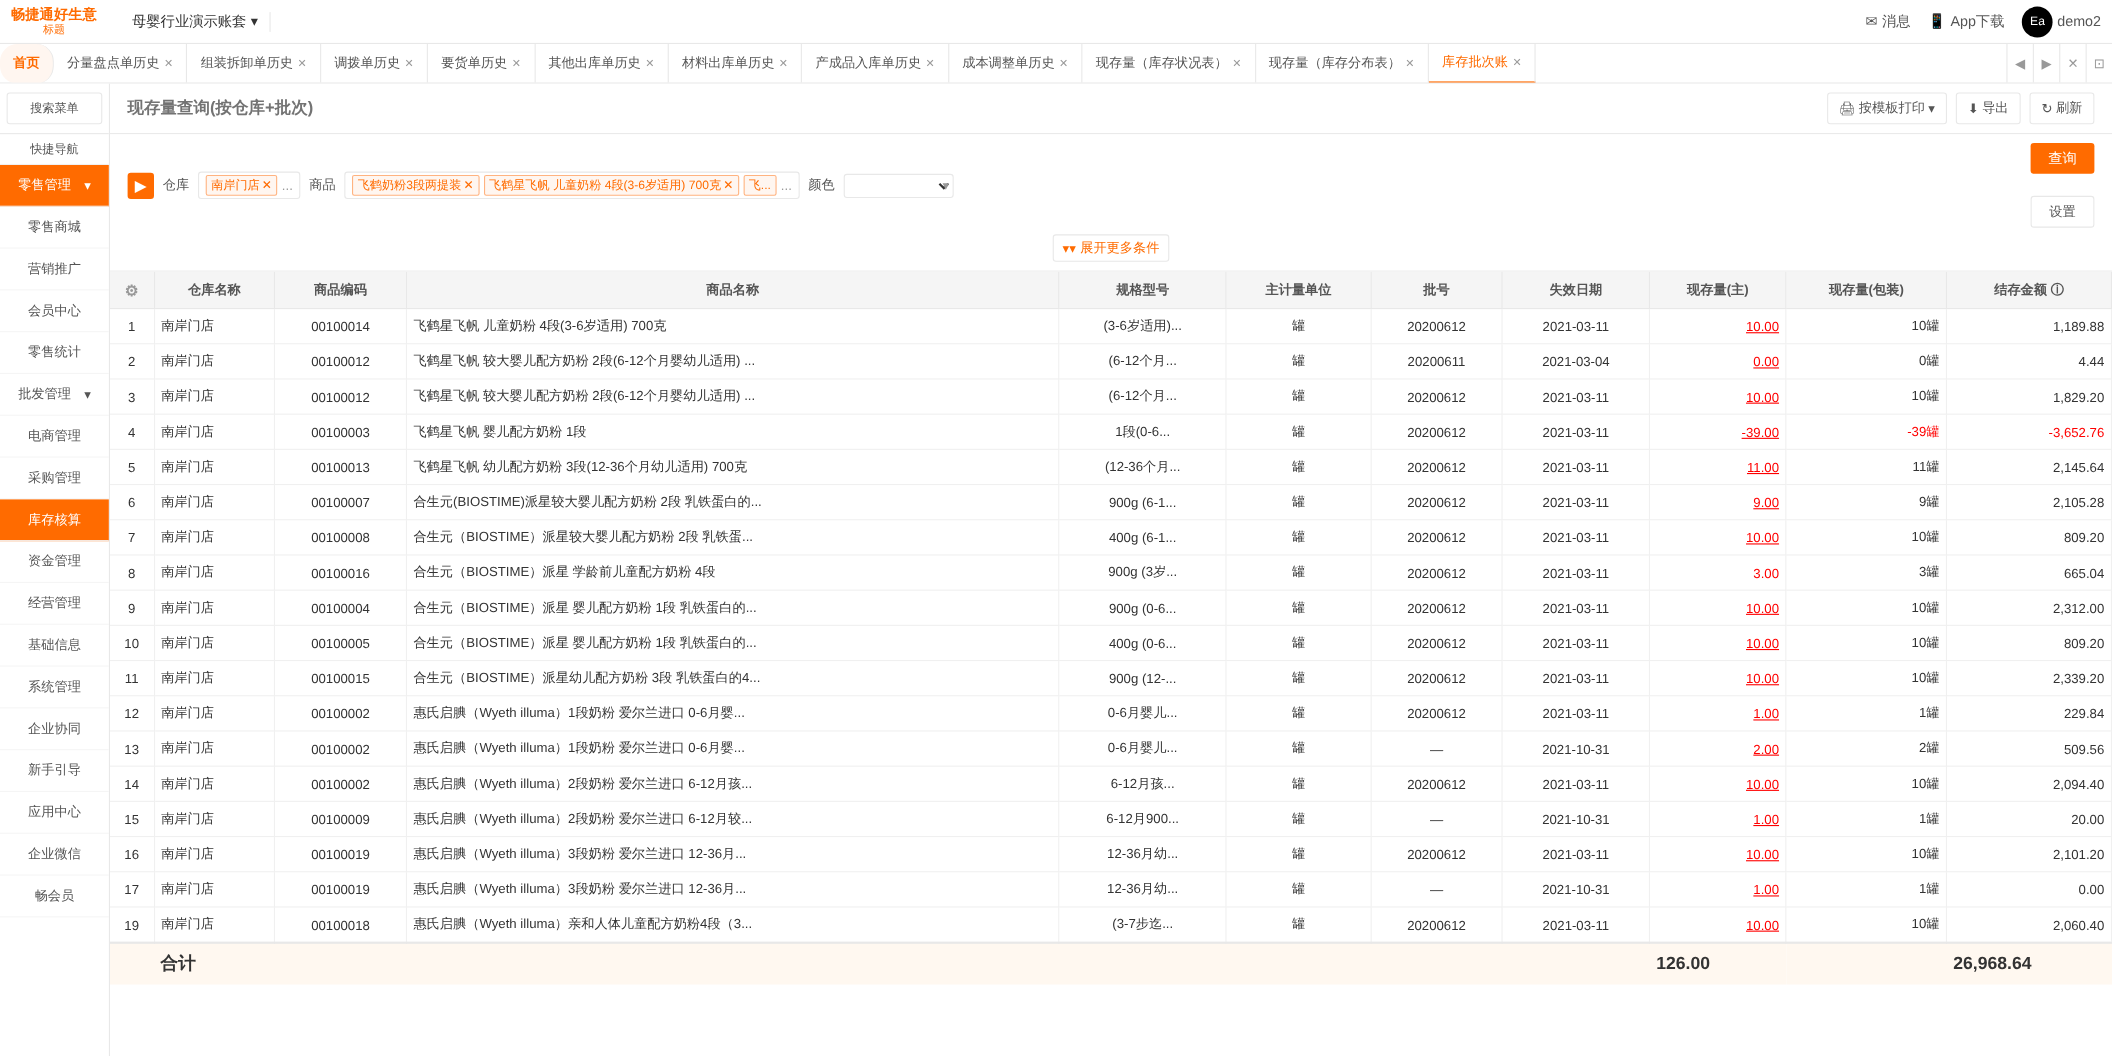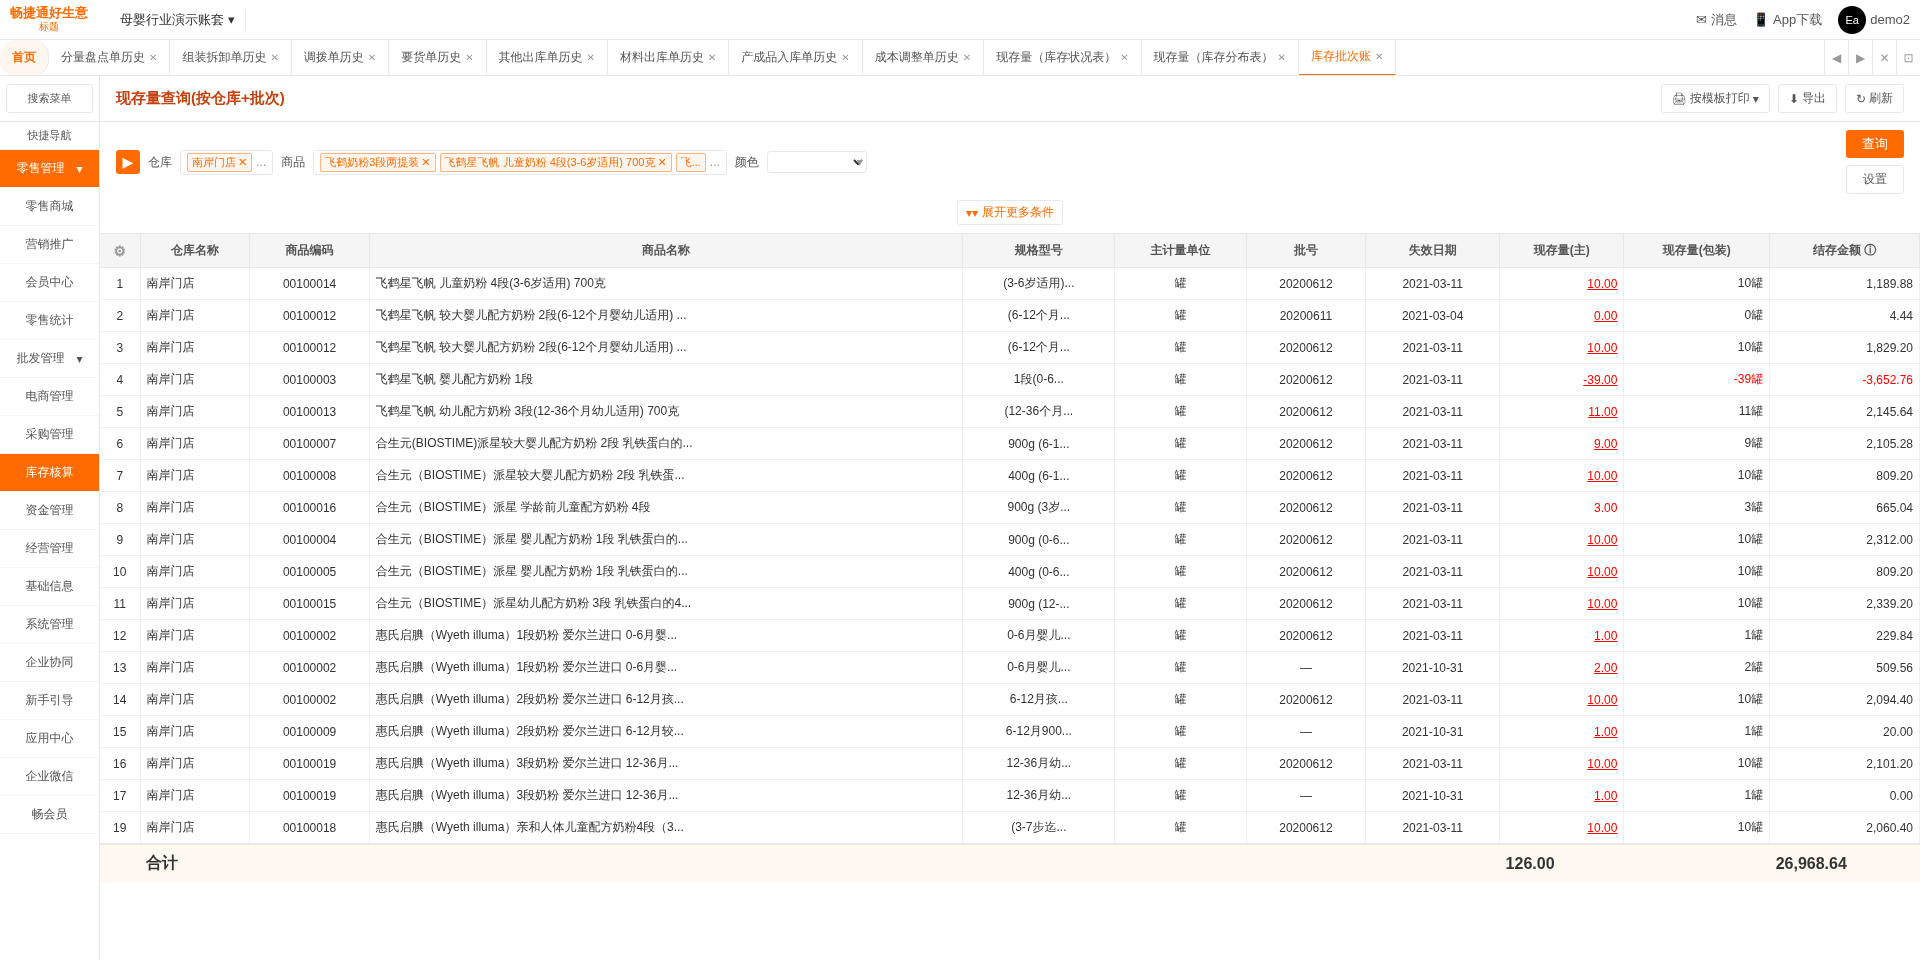--- a/index.html
+++ b/index.html
@@ -34,21 +34,21 @@
     .sidebar-nav-btn { padding: 6px 0; text-align: center; font-size: 11px; color: #555; cursor: pointer; border-bottom: 1px solid #f0f0f0; }
     .sidebar-item { padding: 10px 6px; text-align: center; font-size: 12px; color: #555; cursor: pointer; border-bottom: 1px solid #f5f5f5; }
     .sidebar-item.active { background: #ff6b00; color: #fff; }
     .sidebar-item.has-arrow { display: flex; align-items: center; justify-content: center; gap: 12px; }
 
     
     .content { flex: 1; display: flex; flex-direction: column; overflow: hidden; }
 
     
     .page-header { padding: 8px 16px; background: #fff; border-bottom: 1px solid #e8e8e8; display: flex; align-items: center; justify-content: space-between; }
-    .page-title { font-size: 15px; font-weight: bold; color: #c2410c; }
+    .page-title { font-size: 15px; font-weight: bold; color: #737373; }
     .page-actions { display: flex; align-items: center; gap: 8px; }
     .action-btn { padding: 5px 10px; border: 1px solid #e8e8e8; border-radius: 3px; background: #fff; font-size: 12px; color: #555; cursor: pointer; display: flex; align-items: center; gap: 3px; }
     .filter-expand-btn { width: 24px; height: 24px; background: #ff6b00; color: #fff; border: none; border-radius: 3px; cursor: pointer; display: flex; align-items: center; justify-content: center; font-size: 14px; flex-shrink: 0; }
     .filter-label { font-size: 12px; color: #555; white-space: nowrap; }
     .filter-tag-group { display: flex; align-items: center; gap: 4px; border: 1px solid #e8e8e8; border-radius: 3px; padding: 2px 6px; background: #fff; }
     .filter-tag { background: #fff6f0; border: 1px solid #ffb380; border-radius: 2px; padding: 1px 4px; font-size: 11px; color: #ff6b00; display: flex; align-items: center; gap: 2px; }
     .filter-tag .remove { cursor: pointer; color: #ff6b00; }
     .filter-ellipsis { color: #999; font-size: 12px; cursor: pointer; }
     .filter-expand-more { display: flex; align-items: center; gap: 4px; color: #ff6b00; font-size: 12px; cursor: pointer; border: 1px solid #e8e8e8; border-radius: 3px; padding: 3px 8px; margin: 0 auto; }
     .filter-color-label { font-size: 12px; color: #555; }
@@ -72,21 +72,21 @@
 
     
     ::-webkit-scrollbar { width: 6px; height: 6px; }
     ::-webkit-scrollbar-thumb { background: #ccc; border-radius: 3px; }
     ::-webkit-scrollbar-track { background: #f5f5f5; }
 
     .filter-row { display: flex; align-items: center; width: 100%; gap: 8px; }
     .filter-row2 { display: flex; align-items: center; width: 100%; gap: 8px; margin-top: 6px; justify-content: center; }
     .spacer { flex: 1; }
 
-    .query-setting-group { display: flex; flex-direction: column; gap: 7px; margin-left: auto; }
+    .query-setting-group { display: flex; flex-direction: column; gap: 20px; margin-left: auto; }
   </style>
 </head>
 <body>
 
 <div class="top-bar">
   <div class="logo-area">
     <div style="text-align:center">
       <div class="logo-text">畅捷通好生意</div>
       <div class="logo-sub">标题</div>
     </div>

